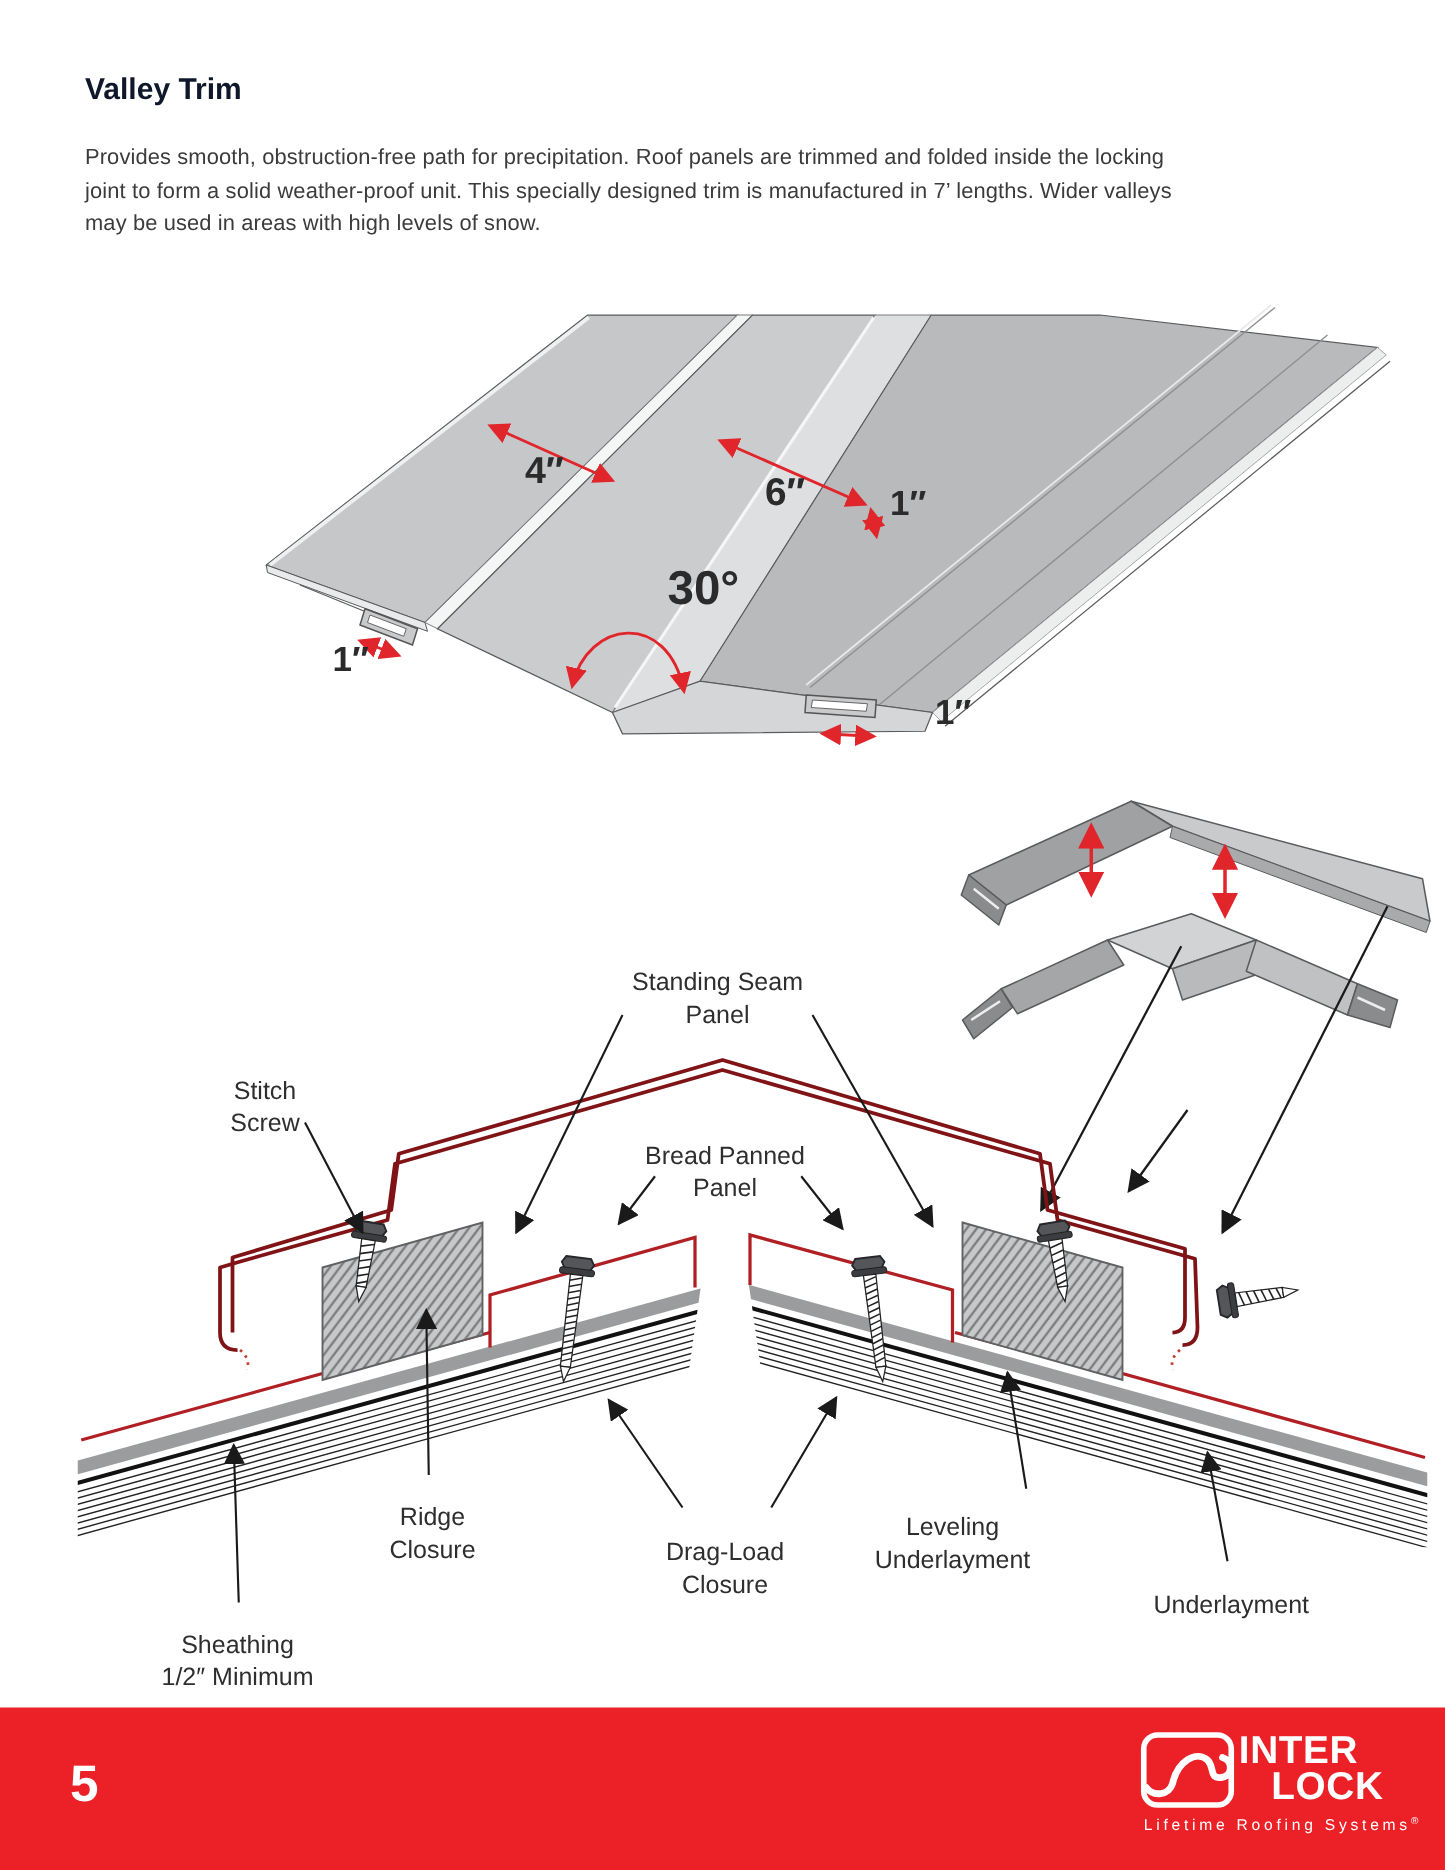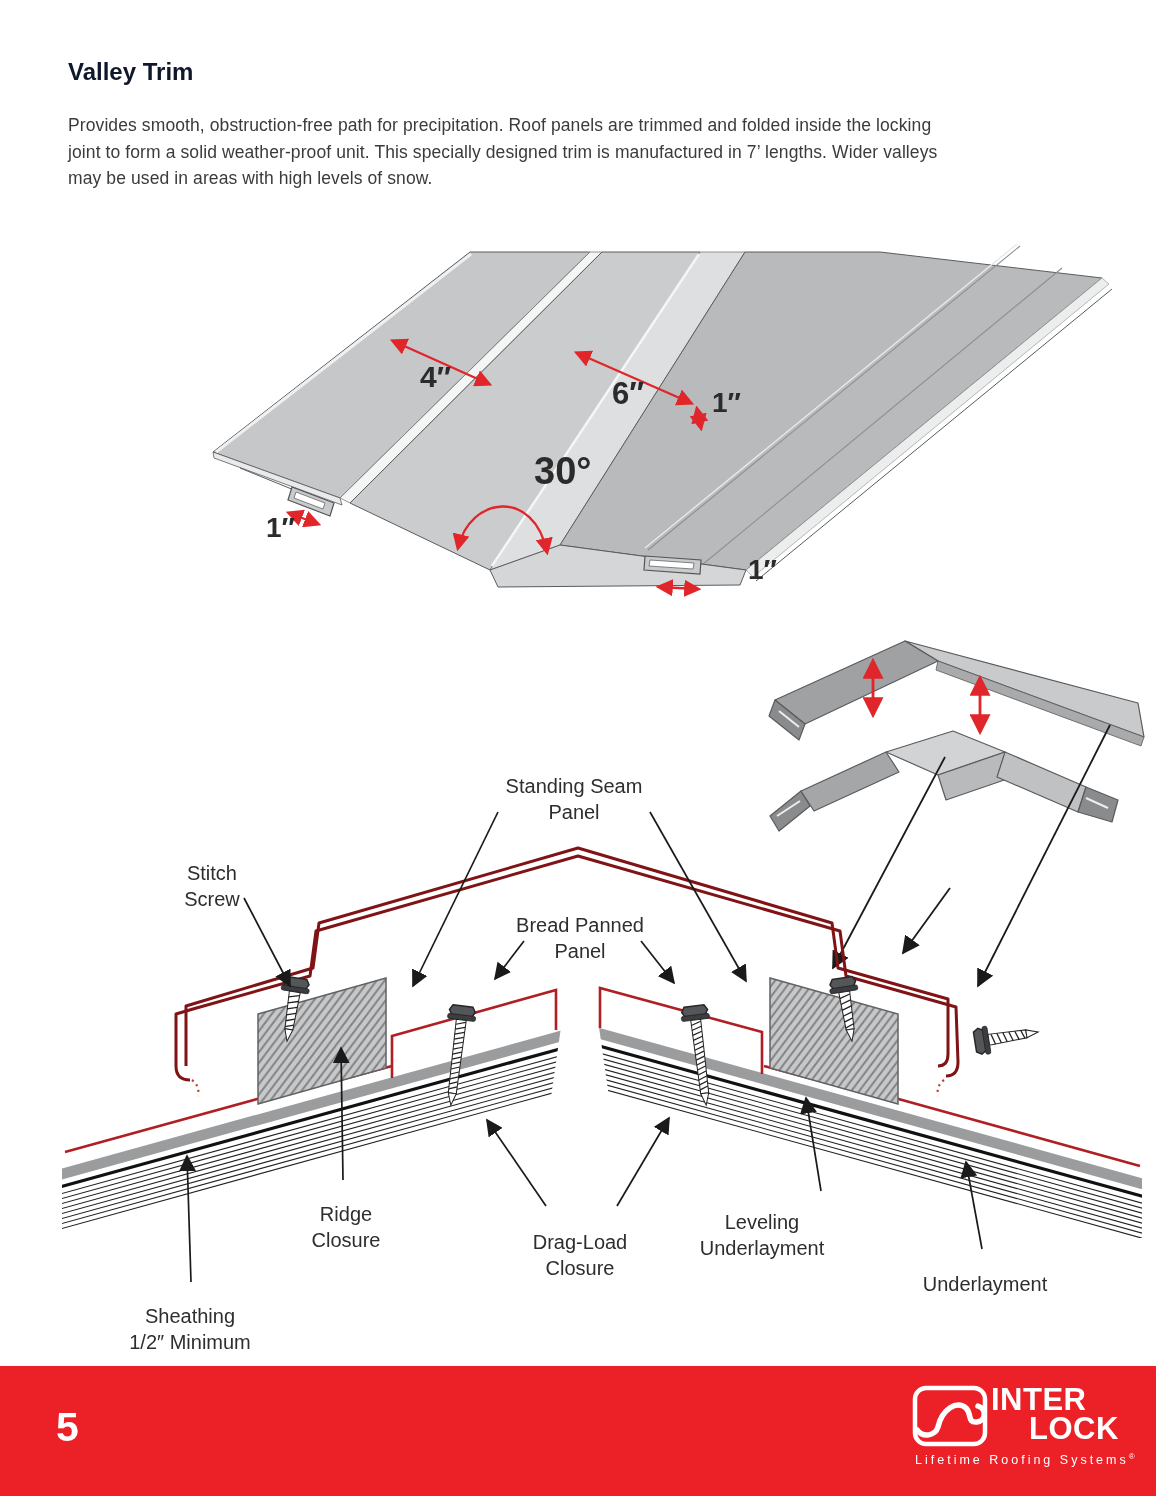--- a/index.html
+++ b/index.html
@@ -280,19 +280,19 @@
   <div id="footer">
     <div class="footer-num">5</div>
   </div>
 
   <div id="logo">
     <svg class="abs" style="left:0;top:0;" width="212" height="102" viewBox="0 0 212 102">
       <rect x="10" y="6" width="70" height="56" rx="11" fill="none" stroke="#ffffff" stroke-width="4.5"></rect>
       <path d="M12,48 C18,56 30,54 33,45 C37,27 52,18 61,26 C67,32 62,41 72,40 C81,39 82,27 73,24" fill="none" stroke="#ffffff" stroke-width="5.5" stroke-linecap="round"></path>
     </svg>
     <div class="logo-word" style="left:86px;top:2px;">INTER</div>
-    <div class="logo-word" style="left:124px;top:31px;">LOCK</div>
+    <div class="logo-word" style="left:112px;top:31px;">LOCK</div>
     <div class="logo-tag">
       <span>Lifetime Roofing Systems</span><sup>®</sup>
     </div>
   </div>
 
 </div>
 
 </body></html>

